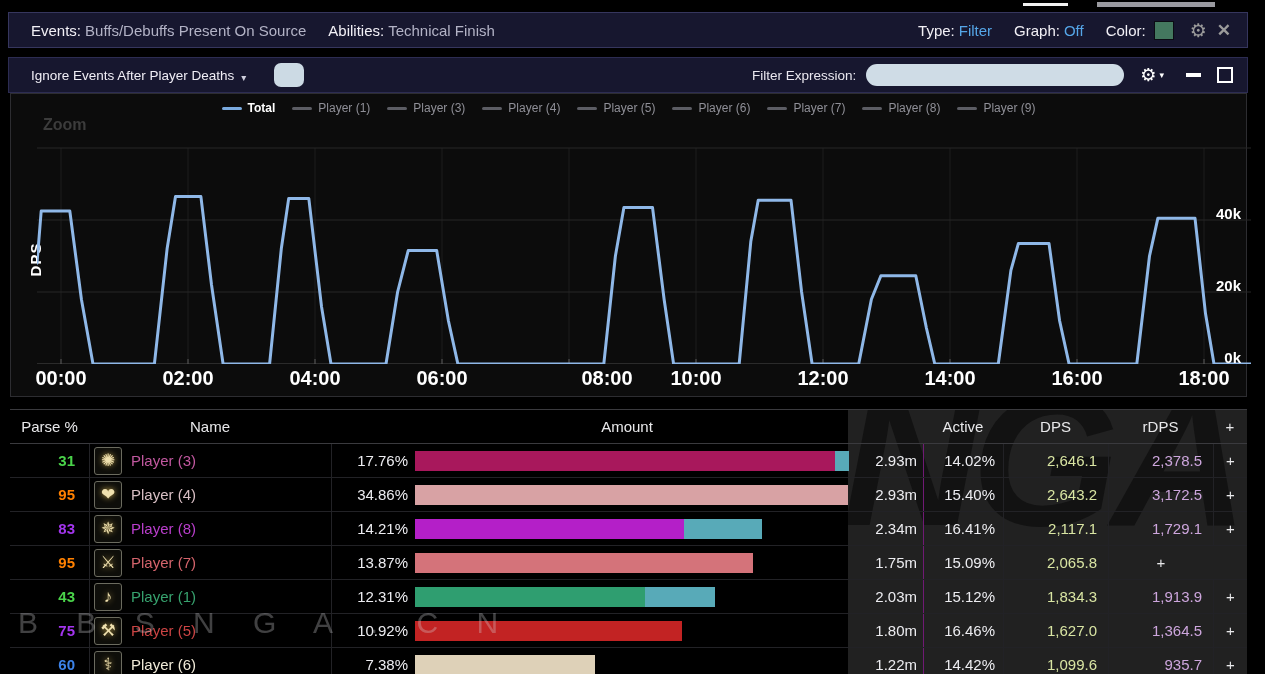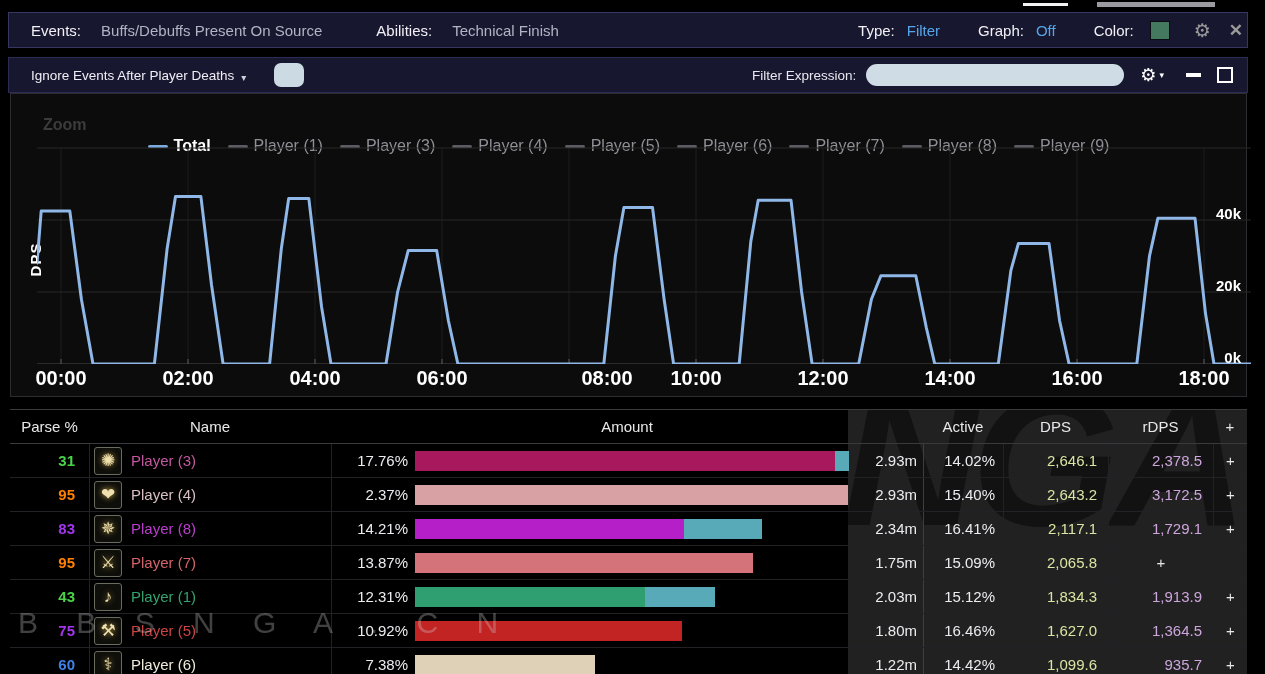--- a/index.html
+++ b/index.html
@@ -8,22 +8,22 @@
   #stage { position:relative; width:1265px; height:674px; background:#000; overflow:hidden; }
 
   
   .frag-white { position:absolute; left:1023px; top:3px; width:45px; height:3px; background:#f2f2f2; }
   .frag-gray  { position:absolute; left:1097px; top:2px; width:118px; height:5px; background:#9a9aa0; }
 
   
   .topbar { position:absolute; left:8px; top:12px; width:1240px; height:36px;
     background:#17172f; border:1px solid #36365e; display:flex; align-items:center;
     color:#eceaf2; font-size:15px; }
-  .topbar .lgroup { display:flex; align-items:center; margin-left:22px; gap:20px; }
-  .topbar .rgroup { display:flex; align-items:center; margin-left:auto; margin-right:4px; gap:12px; }
+  .topbar .lgroup { display:flex; align-items:center; margin-left:22px; gap:4px; }
+  .topbar .rgroup { display:flex; align-items:center; margin-left:auto; margin-right:16px; gap:4px; }
   .tb-label { color:#f2f0f6; }
   .tb-value { color:#b3b3c6; }
   .tb-link  { color:#55a6e8; }
   .gap-lg { width:14px; }
   .color-swatch { width:20px; height:19px; background:#44785f; border:1px solid #0c0c14; margin-left:4px; }
   .hdr-gear { color:#9b9b9b; font-size:19px; margin-left:12px; }
   .hdr-close { color:#9b9b9b; font-size:17px; font-weight:bold; margin-left:6px; }
 
   
   .toolbar { position:absolute; left:8px; top:57px; width:1240px; height:36px;
@@ -39,21 +39,21 @@
   .tb-gear { color:#fff; font-size:18px; margin-left:16px; }
   .tb-gear-caret { color:#fff; font-size:9px; margin-left:3px; }
   .min-icon { width:15px; height:4px; background:#fff; margin-left:22px; }
   .max-icon { width:16px; height:16px; border:2px solid #fff; margin-left:16px; }
 
   
   .chart-panel { position:absolute; left:10px; top:93px; width:1237px; height:304px;
     background:#0c0c0c; border:1px solid #2d2d31; }
   .legend { position:absolute; top:7px; left:0; width:100%; display:flex; justify-content:center;
     align-items:center; gap:17px; }
-  .legend-item { display:flex; align-items:center; gap:6px; font-size:16px; color:#8f8f97;margin-top:36px; }
+  .legend-item { display:flex; align-items:center; gap:6px; font-size:12px; color:#8f8f97; }
   .legend-item .sw { width:20px; height:3px; background:#5c5d64; border-radius:2px; }
   .legend-item.total { color:#ffffff; font-weight:bold; }
   .legend-item.total .sw { background:#7aaade; }
   .zoom-label { position:absolute; left:32px; top:22px; color:#3c3c3c; font-size:16px; font-weight:bold; }
   .plot { position:absolute; left:26px; top:47px; width:1214px; height:223px; }
   .ylab { position:absolute; right:5px; color:#fff; font-size:15px; font-weight:bold; transform:translateY(-50%); }
   .dps-label { position:absolute; left:8px; top:157px; color:#fff; font-size:15px; font-weight:bold;
     transform:rotate(-90deg); transform-origin:center; letter-spacing:1px; }
   .xlabels { position:absolute; left:0; top:273px; width:100%; height:22px; }
   .xlab { position:absolute; transform:translateX(-50%); color:#fff; font-size:20px; font-weight:bold; }
@@ -255,21 +255,21 @@
     <div class="c-add">+</div>
   </div>
 
   <div class="trow">
     <div class="c-parse" style="color: rgb(255, 128, 0);">95</div>
     <div class="c-name">
       <span class="job-icon">❤</span>
       <span class="pname" style="color: rgb(216, 191, 196);">Player (4)</span>
     </div>
     <div class="c-amount">
-      <span class="amt-pct">2.37%</span>
+      <span class="amt-pct">34.86%</span>
       <span class="bar-track">
         <span class="bar-main" style="width: 433px; background: rgb(216, 162, 164);"></span>
         <span class="bar-given" style="width: 0px; background: rgb(88, 170, 184);"></span>
       </span>
       <span class="amt-total">2.93m</span>
     </div>
     <div class="c-active">15.40%</div>
     <div class="c-dps">2,643.2</div>
     <div class="c-rdps">3,172.5</div>
     <div class="c-add">+</div>

